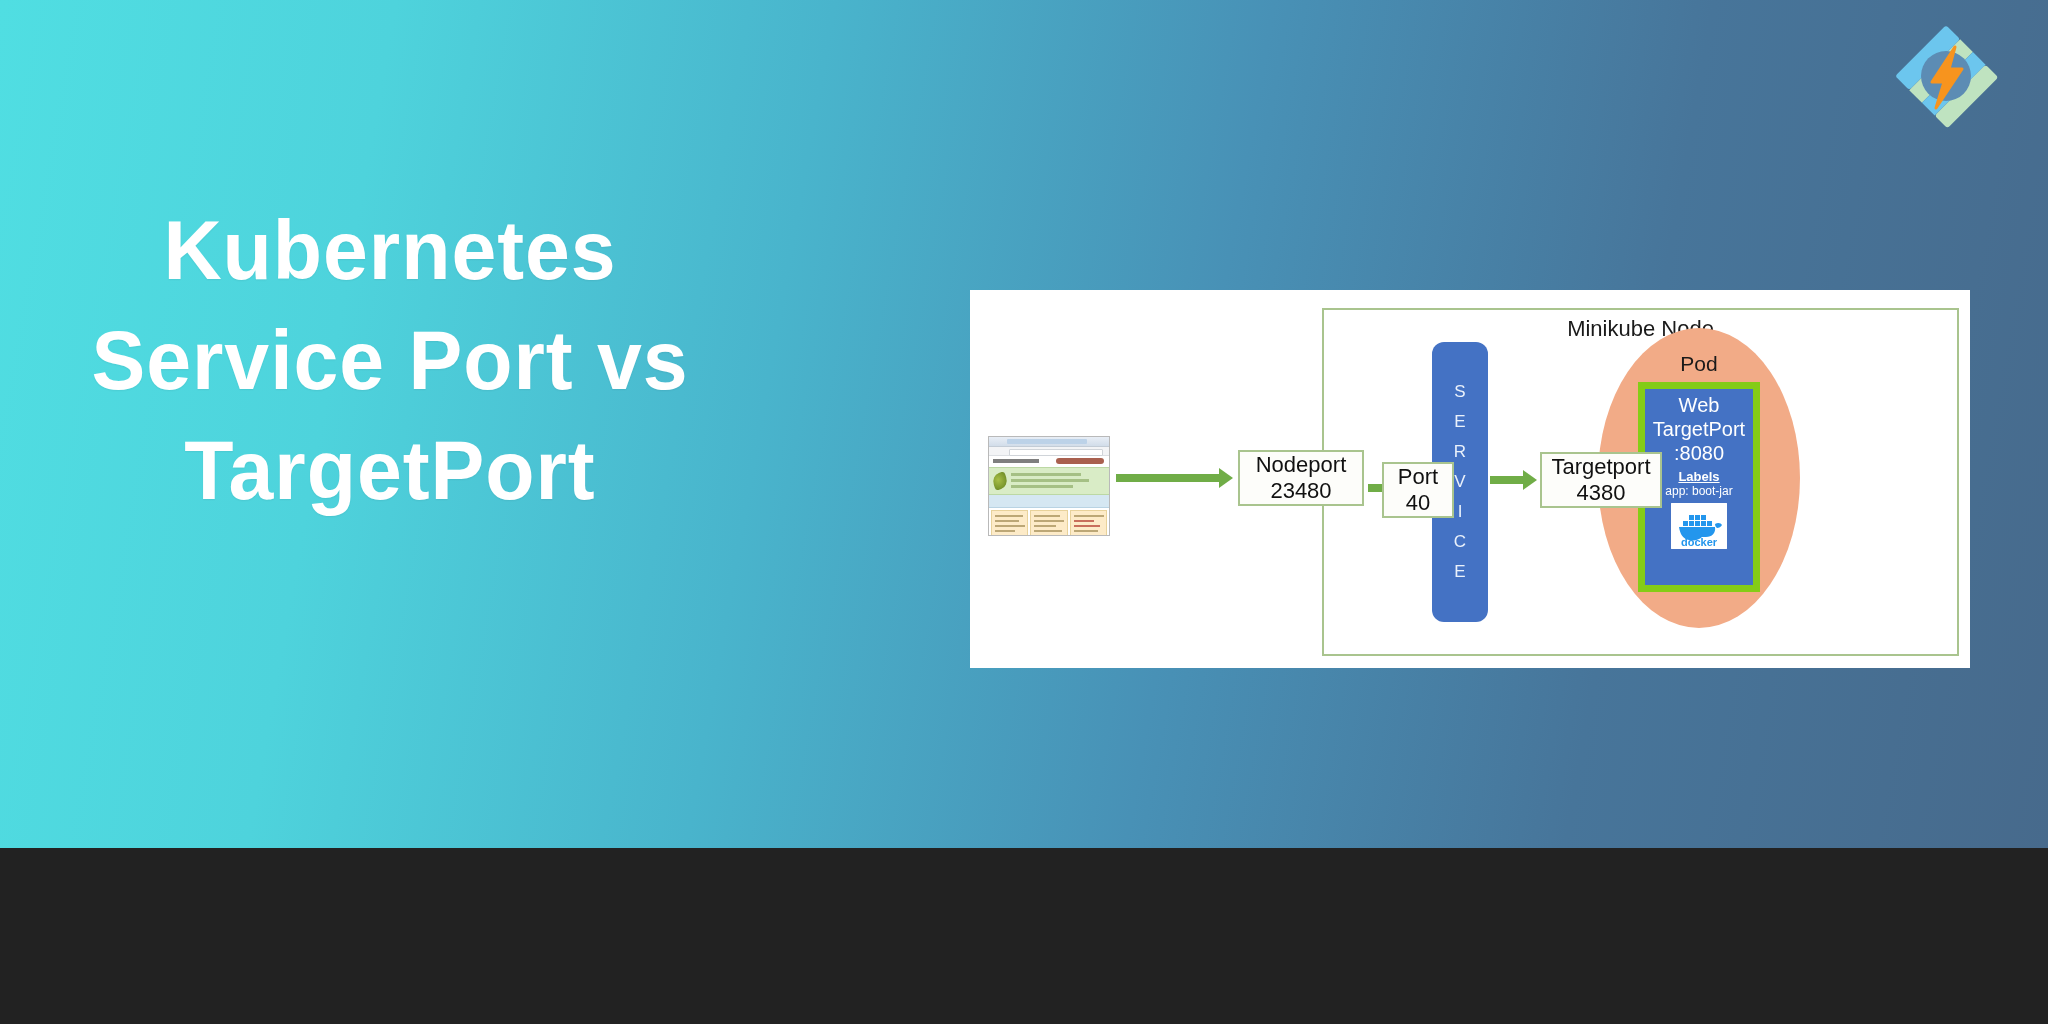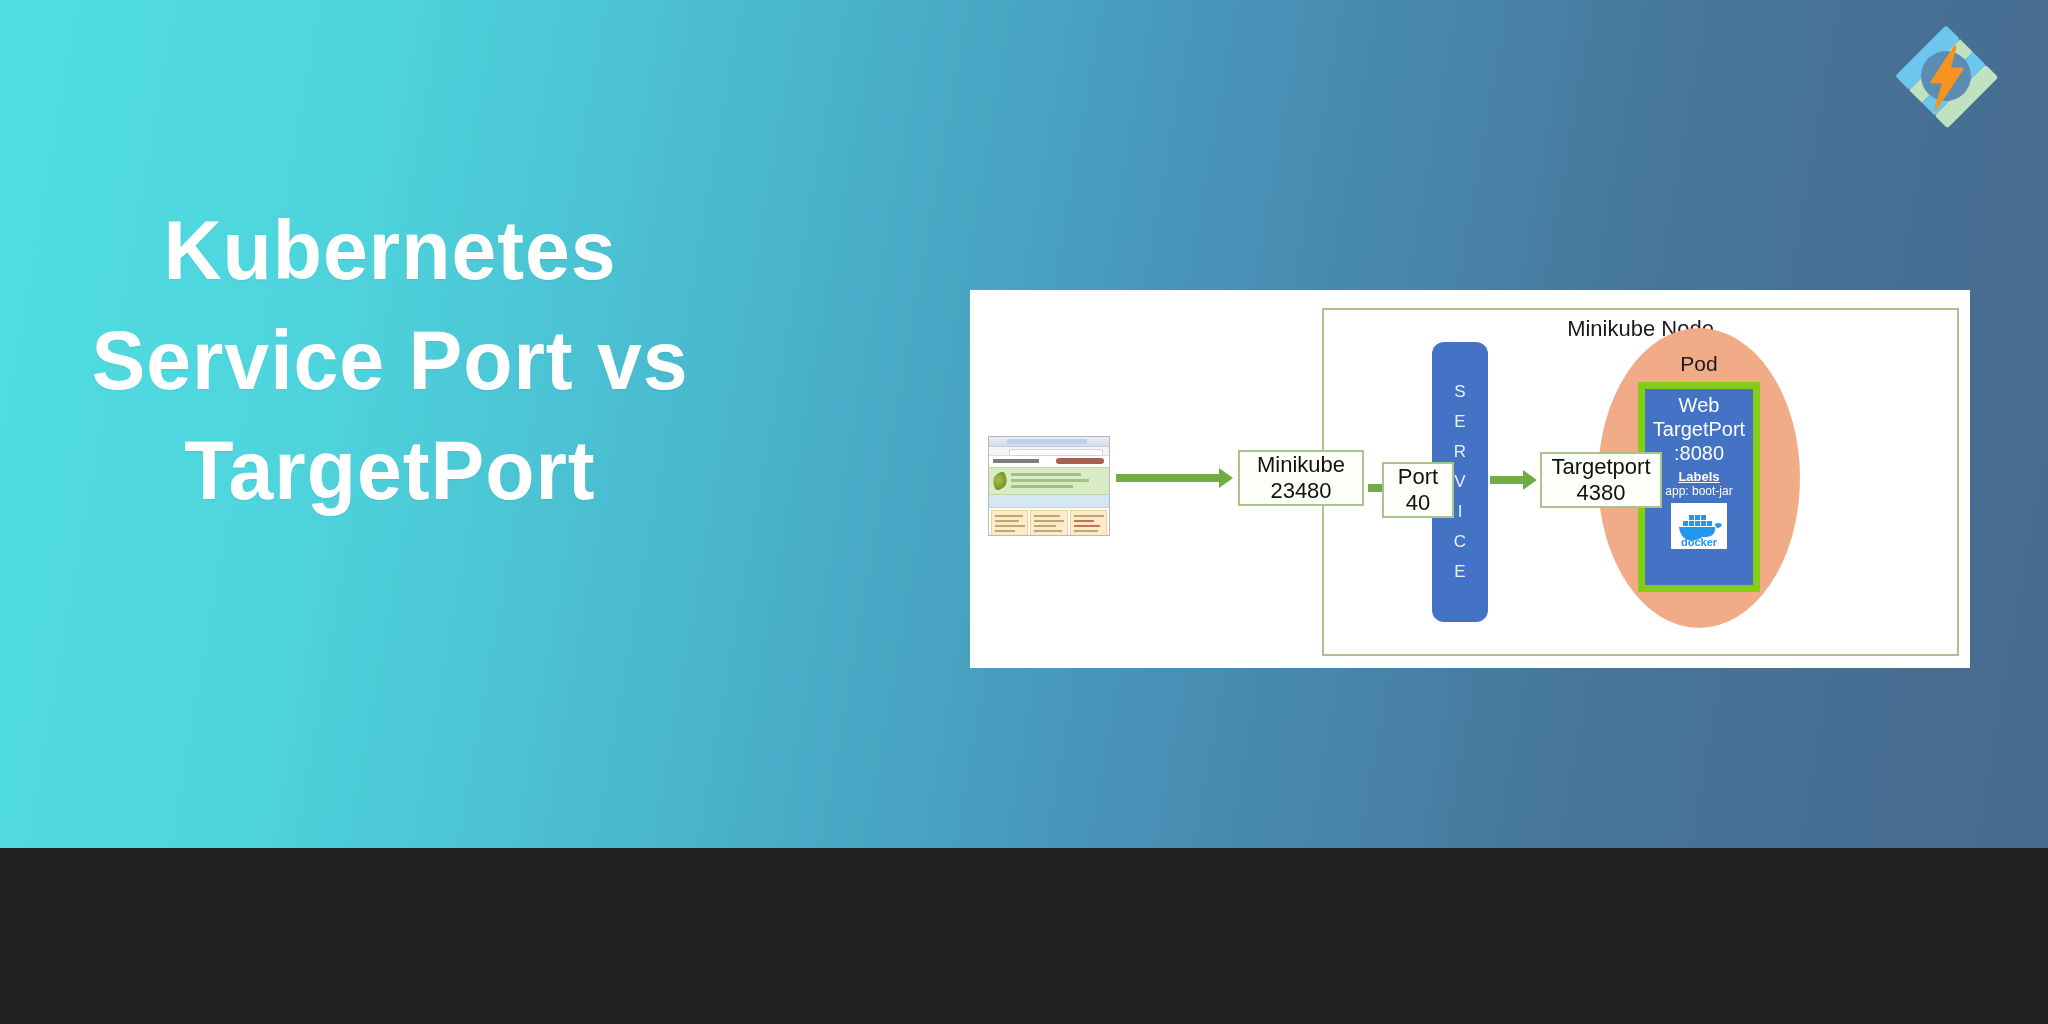--- a/index.html
+++ b/index.html
@@ -408,21 +408,21 @@
             <rect x="30" y="18" width="5" height="5"></rect>
             <rect x="36" y="18" width="5" height="5"></rect>
             <path d="M8 24 h36 c1 6 -3 10 -9 10 h-4 c-3 3 -8 4 -13 3 c-6 -1 -9 -6 -10 -13 z"></path>
             <path d="M44 21 c3 -2 6 -1 7 1 c-1 2 -3 3 -5 3 c-1 -1 -2 -2 -2 -4z"></path>
           </g>
           <text x="28" y="43" font-family="Liberation Sans, sans-serif" font-size="11" font-weight="bold" fill="#2396ed" text-anchor="middle">docker</text>
         </svg>
       </div>
 
       <div class="port-box" id="nodeport-box">
-        <div>Minikube</div>
+        <div>Nodeport</div>
         <div>23480</div>
       </div>
       <div class="port-box" id="port-box">
         <div>Port</div>
         <div>40</div>
       </div>
       <div class="port-box" id="targetport-box">
         <div>Targetport</div>
         <div>4380</div>
       </div>

